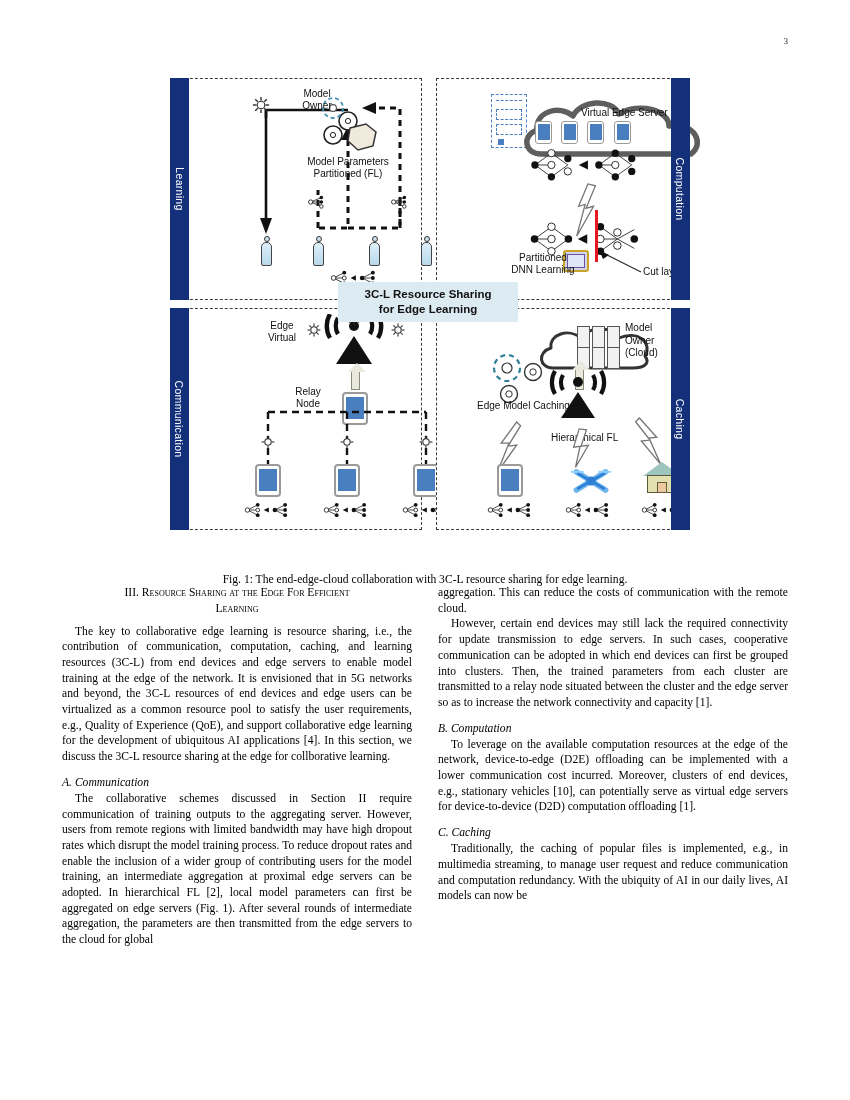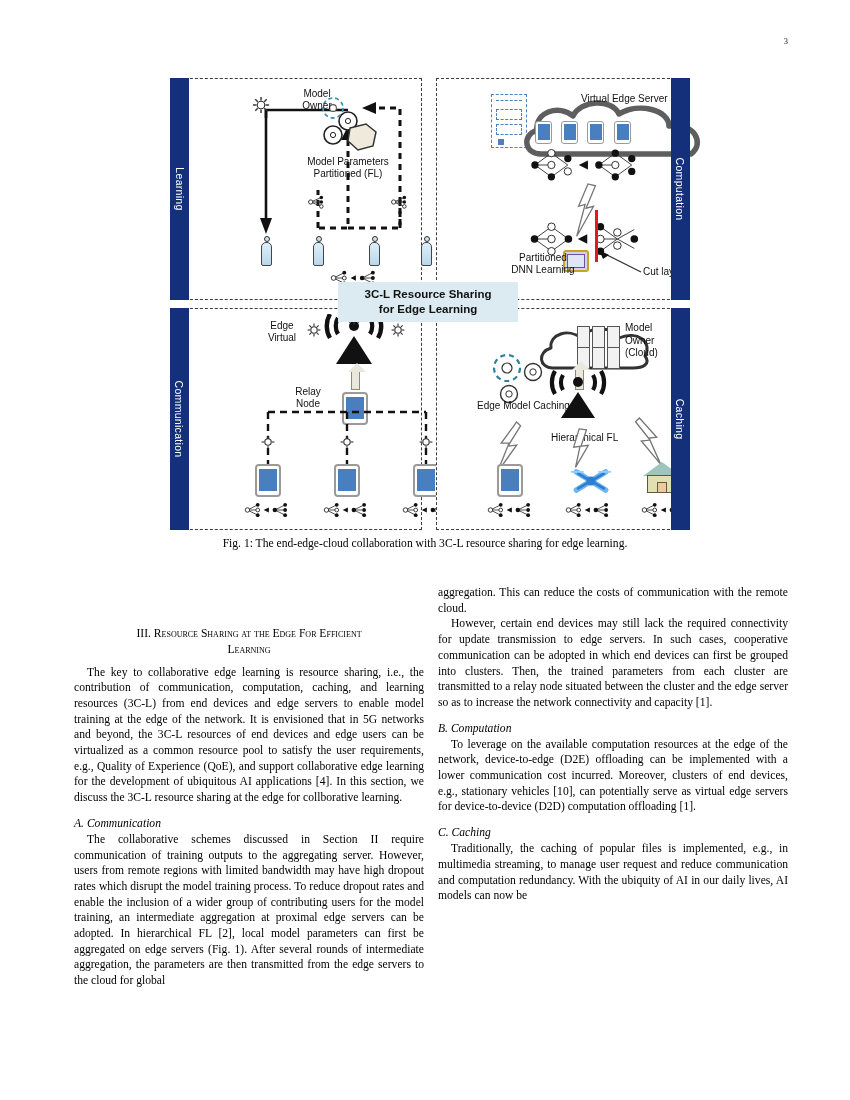--- a/index.html
+++ b/index.html
@@ -122,28 +122,28 @@
   }
   .monitor{
     position:absolute;width:26px;height:22px;background:#cfd6ea;
     border:2px solid #c9a227;border-radius:3px;box-sizing:border-box;padding:2px;
   }
   .monitor i{display:block;width:100%;height:100%;background:#dfe6f5;border:1px solid #6f4fa0;box-sizing:border-box;}
   .drone{position:absolute;}
 
   
   .caption{
-    position:absolute;left:60px;right:60px;top:536px;text-align:center;
+    position:absolute;left:60px;right:60px;top:572px;text-align:center;
     font-size:11.6px;line-height:1.35;font-family:"Liberation Serif",serif;
   }
 
   
   .cols{position:absolute;left:62px;top:585px;width:726px;}
   .col{position:absolute;top:0;width:350px;}
-  .colL{left:12px;margin-top:41px;}
+  .colL{left:0;}
   .colR{left:376px;}
 
   .sec-head{
     text-align:center;font-size:11.6px;line-height:1.36;margin-bottom:7px;
     font-variant:small-caps;font-family:"Liberation Serif",serif;
   }
   .sub-head{
     font-style:italic;font-size:11.6px;margin:11px 0 2px 0;
     font-family:"Liberation Serif",serif;
   }
@@ -318,21 +318,21 @@
         <div class="phone" style="left:84px;top:43px;">
             <i></i>
           </div>
         <div class="phone" style="left:110px;top:43px;">
             <i></i>
           </div>
         <div class="phone" style="left:137px;top:43px;">
             <i></i>
           </div>
 
-        <div class="flabel" style="left:104px;top:15px;">Virtual Edge Server</div>
+        <div class="flabel" style="left:104px;top:29px;">Virtual Edge Server</div>
 
         <div style="position:absolute;left:50px;top:66px;">
           <svg width="120" height="42" viewBox="0 0 130 46">
             <g stroke="#333" stroke-width="1" fill="none">
               <line x1="8" y1="23" x2="26" y2="10"></line>
                 <line x1="8" y1="23" x2="26" y2="23"></line>
                 <line x1="8" y1="23" x2="26" y2="36"></line>
               <line x1="26" y1="10" x2="44" y2="23"></line>
                 <line x1="26" y1="36" x2="44" y2="23"></line>
             </g>

